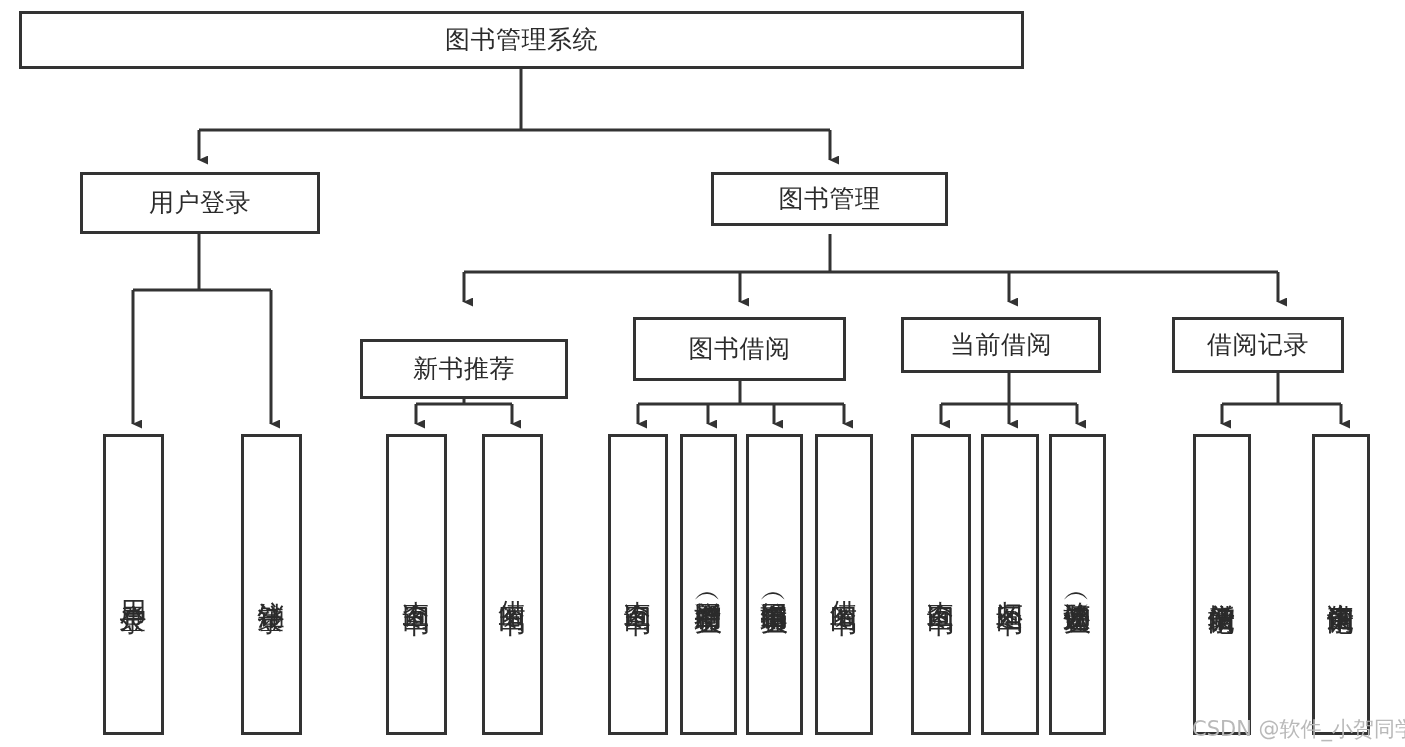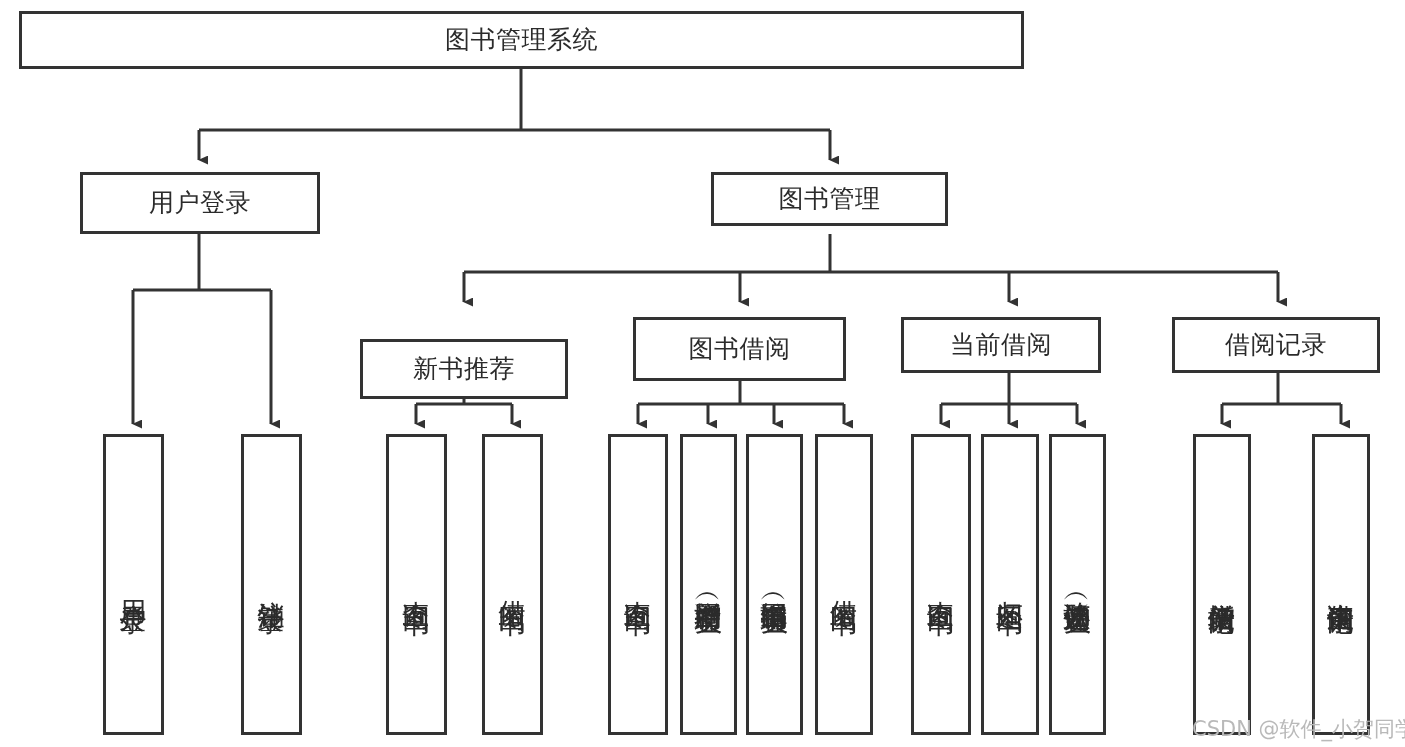--- a/index.html
+++ b/index.html
@@ -140,21 +140,21 @@
 
   <div class="node horizontal" style="left:360px; top:317px; width:208px; height:60px;margin-top:22px;">
     <span class="label">新书推荐</span>
   </div>
   <div class="node horizontal" style="left:633px; top:317px; width:213px; height:64px;">
     <span class="label">图书借阅</span>
   </div>
   <div class="node horizontal" style="left:901px; top:317px; width:200px; height:56px;">
     <span class="label">当前借阅</span>
   </div>
-  <div class="node horizontal" style="left:1172px; top:317px; width:208px; height:56px;">
+  <div class="node horizontal" style="left:1172px; top:317px; width:172px; height:56px;">
     <span class="label">借阅记录</span>
   </div>
 
   <div class="node vertical" style="left:103px; top:434px; width:61px; height:301px;">
     <span class="label">用户登录</span>
   </div>
   <div class="node vertical" style="left:241px; top:434px; width:61px; height:301px;">
     <span class="label">注销登录</span>
   </div>
 

